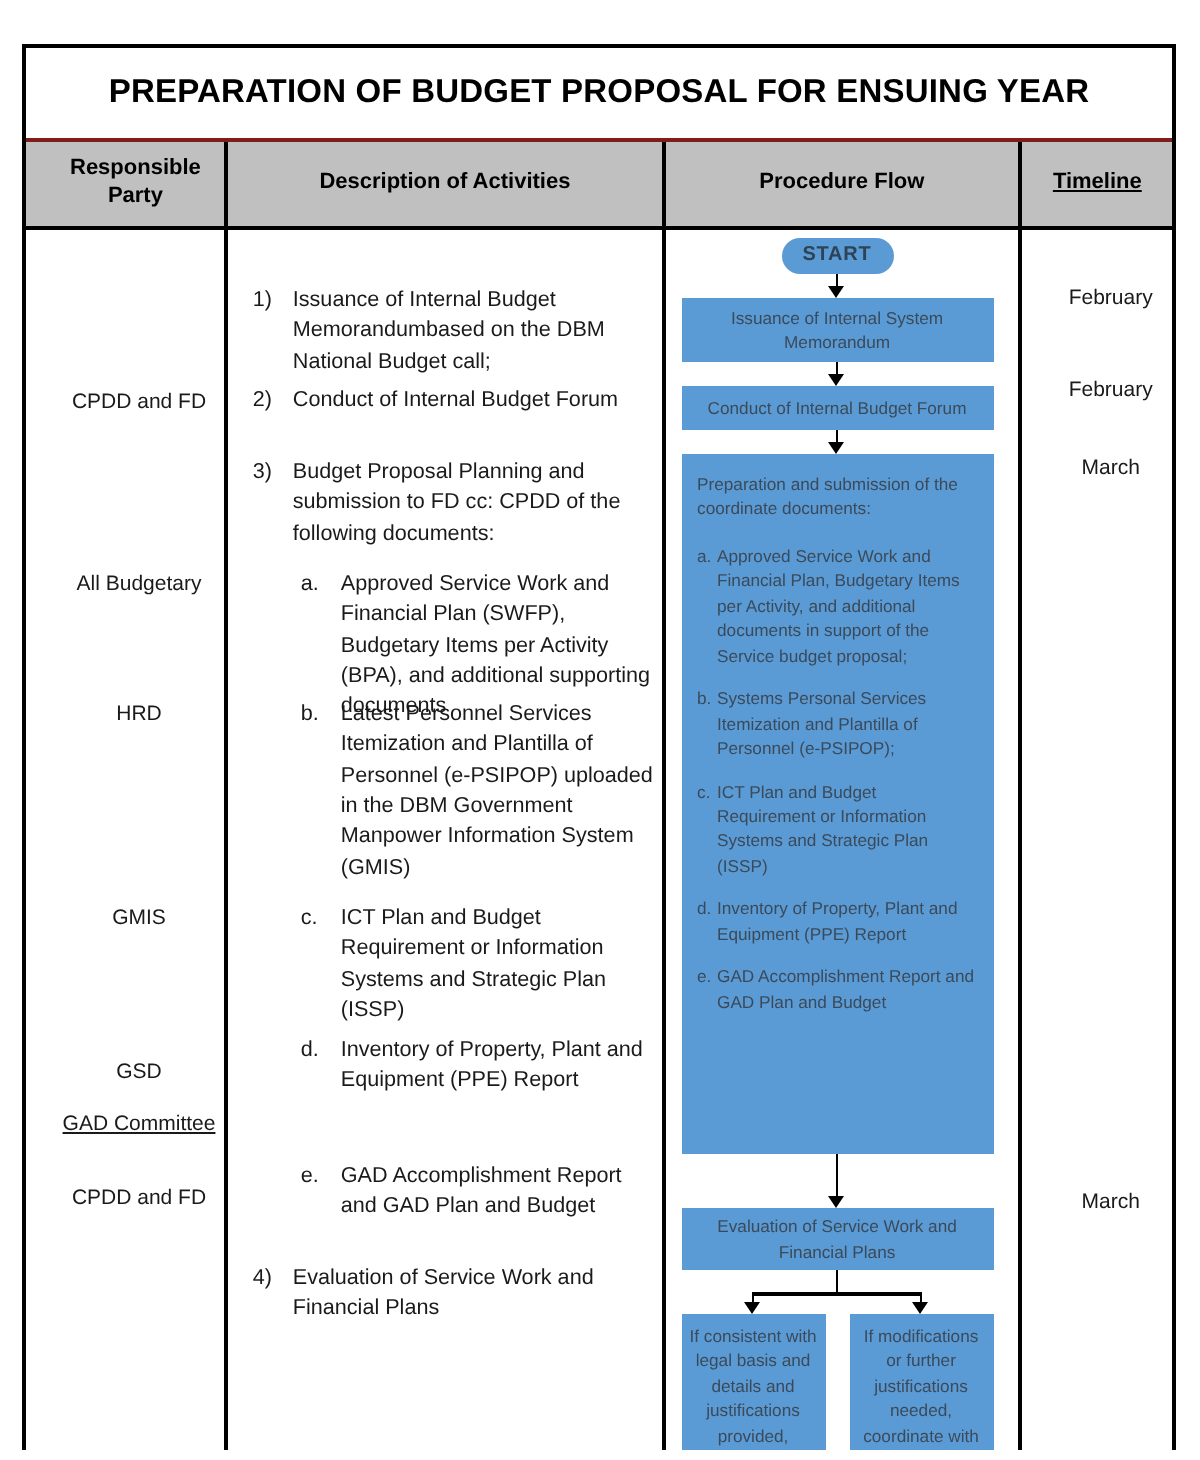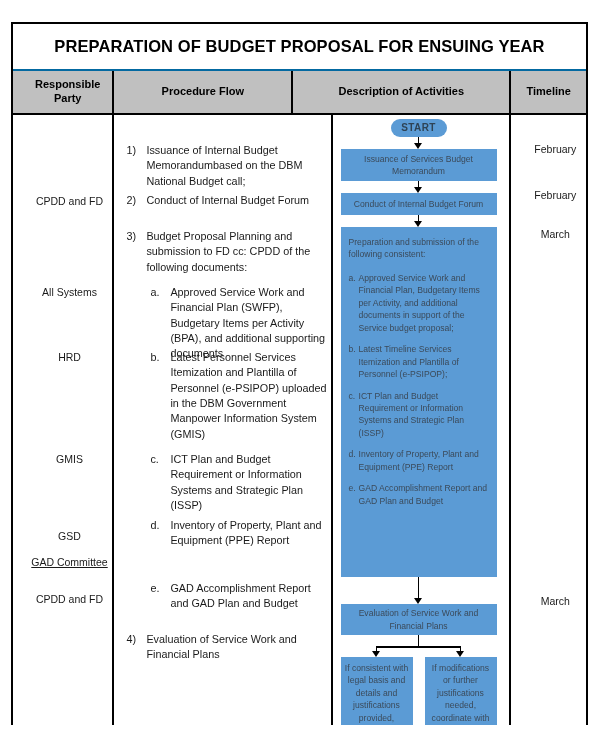--- a/index.html
+++ b/index.html
@@ -31,21 +31,21 @@
     top: 22px;
     width: 577px;
     border: 2px solid #000000;
     border-bottom: none;
     box-sizing: border-box;
     background: #ffffff;
   }
 
   
   .title-row {
-    border-bottom: 2px solid #0369a1;
+    border-bottom: 2px solid #7f1d1d;
     height: 45px;
     display: flex;
     align-items: center;
     justify-content: center;
     background: #ffffff;
   }
   .title-text {
     font-size: 16.5px;
     font-weight: bold;
     color: #000000;
@@ -67,21 +67,21 @@
     justify-content: center;
     text-align: center;
     font-size: 11px;
     font-weight: bold;
     color: #000000;
     box-sizing: border-box;
     border-right: 2px solid #000000;
     line-height: 1.25;
     padding: 0 2px;
   }
-  .head-cell:last-child { border-right: none; }
+  .head-cell:last-child { border-right: none; text-decoration: underline; }
 
   
   .c1 { width: 93px; margin-left: 10px; }
   .c2 { width: 222px; }
   .c3 { width: 182px; }
   .c4 { width: 76px; }
 
   
   .body-row {
     display: flex;
@@ -215,30 +215,30 @@
 <div id="page">
 
   <div class="doc-table">
 
     <div class="title-row">
       <div class="title-text">PREPARATION OF BUDGET PROPOSAL FOR ENSUING YEAR</div>
     </div>
 
     <div class="head-row">
       <div class="head-cell c1">Responsible Party</div>
+      <div class="head-cell c2">Description of Activities</div>
       <div class="head-cell c3">Procedure Flow</div>
-      <div class="head-cell c2">Description of Activities</div>
       <div class="head-cell c4">Timeline</div>
     </div>
 
     <div class="body-row">
 
       <div class="body-cell c1" id="col-party">
           <div class="party" style="top: 79px;">CPDD and FD</div>
-          <div class="party" style="top: 170px;">All Systems</div>
+          <div class="party" style="top: 170px;">All Budgetary</div>
           <div class="party" style="top: 235px;">HRD</div>
           <div class="party" style="top: 337px;">GMIS</div>
           <div class="party" style="top: 414px;">GSD</div>
           <div class="party" style="top: 440px; text-decoration: underline;">GAD Committee</div>
           <div class="party" style="top: 477px;">CPDD and FD</div>
         </div>
 
       <div class="body-cell c2">
         <div class="desc-wrap" id="col-desc">
             <div class="desc-item lvl1" style="top: 28px;">
@@ -276,31 +276,31 @@
             <div class="desc-item lvl1" style="top: 517px;">
               <div class="desc-marker">4)</div>
               <div class="desc-body">Evaluation of Service Work and Financial Plans</div>
             </div>
           </div>
       </div>
 
       <div class="body-cell c3">
         <div class="flow" id="col-flow">
             <div class="fbox start" style="left: 58px; top: 4px; width: 56px; height: 18px;">START</div>
-            <div class="fbox" style="left: 8px; top: 34px; width: 156px; height: 32px;">Issuance of Services Budget Memorandum</div>
+            <div class="fbox" style="left: 8px; top: 34px; width: 156px; height: 32px;">Issuance of Internal System Memorandum</div>
             <div class="fbox" style="left: 8px; top: 78px; width: 156px; height: 22px;">Conduct of Internal Budget Forum</div>
             <div class="fbox doclist" style="left: 8px; top: 112px; width: 156px; height: 350px;">
-              <div class="doclist-intro">Preparation and submission of the following consistent:</div>
+              <div class="doclist-intro">Preparation and submission of the coordinate documents:</div>
               <div class="doclist-item">
                 <div class="doclist-mark">a.</div>
                 <div class="doclist-text">Approved Service Work and Financial Plan, Budgetary Items per Activity, and additional documents in support of the Service budget proposal;</div>
               </div>
               <div class="doclist-item">
                 <div class="doclist-mark">b.</div>
-                <div class="doclist-text">Latest Timeline Services Itemization and Plantilla of Personnel (e-PSIPOP);</div>
+                <div class="doclist-text">Systems Personal Services Itemization and Plantilla of Personnel (e-PSIPOP);</div>
               </div>
               <div class="doclist-item">
                 <div class="doclist-mark">c.</div>
                 <div class="doclist-text">ICT Plan and Budget Requirement or Information Systems and Strategic Plan (ISSP)</div>
               </div>
               <div class="doclist-item">
                 <div class="doclist-mark">d.</div>
                 <div class="doclist-text">Inventory of Property, Plant and Equipment (PPE) Report</div>
               </div>
               <div class="doclist-item">

